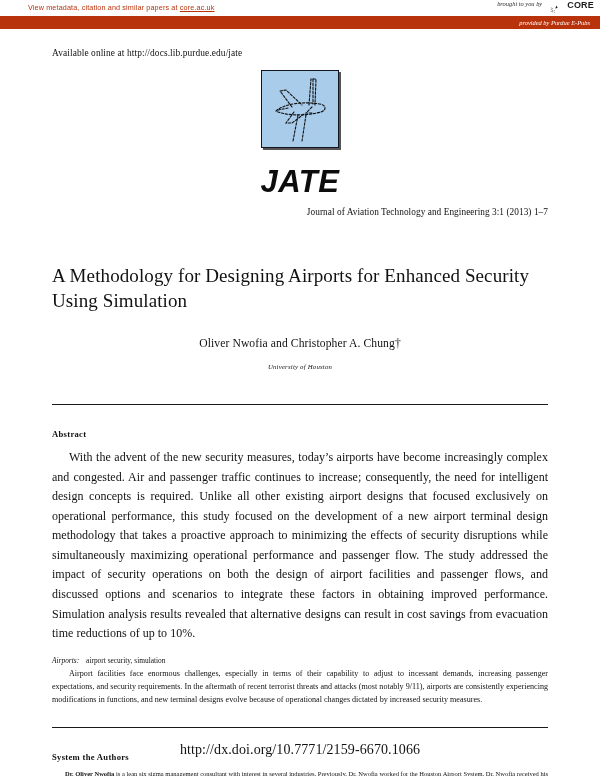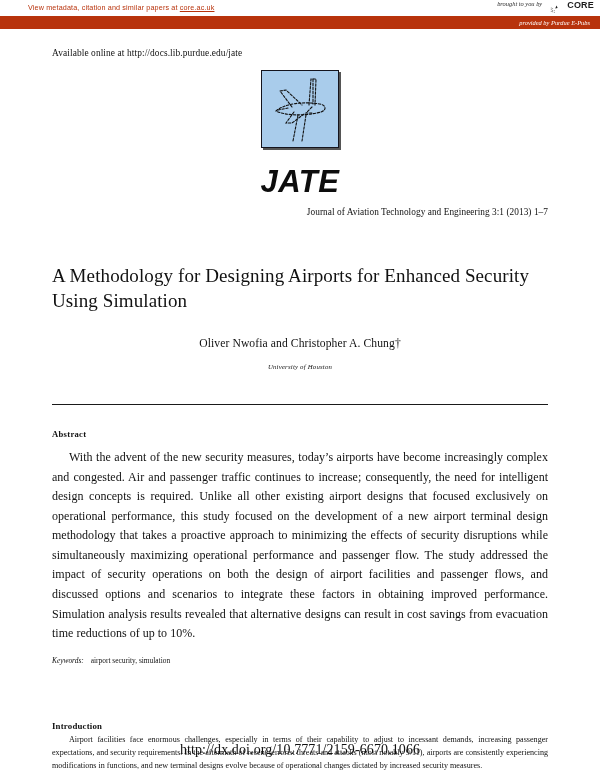--- a/index.html
+++ b/index.html
@@ -306,24 +306,23 @@
   </h1>
 
   <div class="authors">Oliver Nwofia and Christopher A. Chung†</div>
   <div class="affiliation">University of Houston</div>
 
   <hr class="rule rule-abstract">
   <div class="sec-head">Abstract</div>
   <p class="abstract-body">With the advent of the new security measures, today’s airports have become increasingly complex and congested. Air and passenger traffic continues to increase; consequently, the need for intelligent design concepts is required. Unlike all other existing airport designs that focused exclusively on operational performance, this study focused on the development of a new airport terminal design methodology that takes a proactive approach to minimizing the effects of security disruptions while simultaneously maximizing operational performance and passenger flow. The study addressed the impact of security operations on both the design of airport facilities and passenger flows, and discussed options and scenarios to integrate these factors in obtaining improved performance. Simulation analysis results revealed that alternative designs can result in cost savings from evacuation time reductions of up to 10%.</p>
 
   <div class="keywords">
-    <span class="kw-label">Keywords:</span><span class="kw-val">airport security, simulation</span>
+    <span class="kw-label">Airports:</span><span class="kw-val">airport security, simulation</span>
   </div>
 
-  <div class="intro-head">Introduction</div>
   <p class="intro-body">Airport facilities face enormous challenges, especially in terms of their capability to adjust to incessant demands, increasing passenger expectations, and security requirements. In the aftermath of recent terrorist threats and attacks (most notably 9/11), airports are consistently experiencing modifications in functions, and new terminal designs evolve because of operational changes dictated by increased security measures.</p>
 
   <hr class="rule rule-authors">
   <div class="sec-head">System the Authors</div>
 
   <p class="authors-body"><b>Dr. Oliver Nwofia</b><span> is a lean six sigma management consultant with interest in several industries. Previously, Dr. Nwofia worked for the Houston Airport System. Dr. Nwofia received his doctoral degree from the Department of Industrial Engineering at the University of Houston.</span></p>
 
   <p class="authors-body second"><b>Dr. Christopher A. Chung</b><span> is an associate professor in the Department of Industrial Engineering at the University of Houston. His research has been funded by the Department of Homeland Security, the United States Coast Guard, and the Department of Justice. He received his doctoral degree from the Department of Industrial Engineering at the University of Pittsburgh. Correspondence concerning this article should be sent to cchung@uh.edu.</span></p>
 
   <hr class="footnote-rule">

